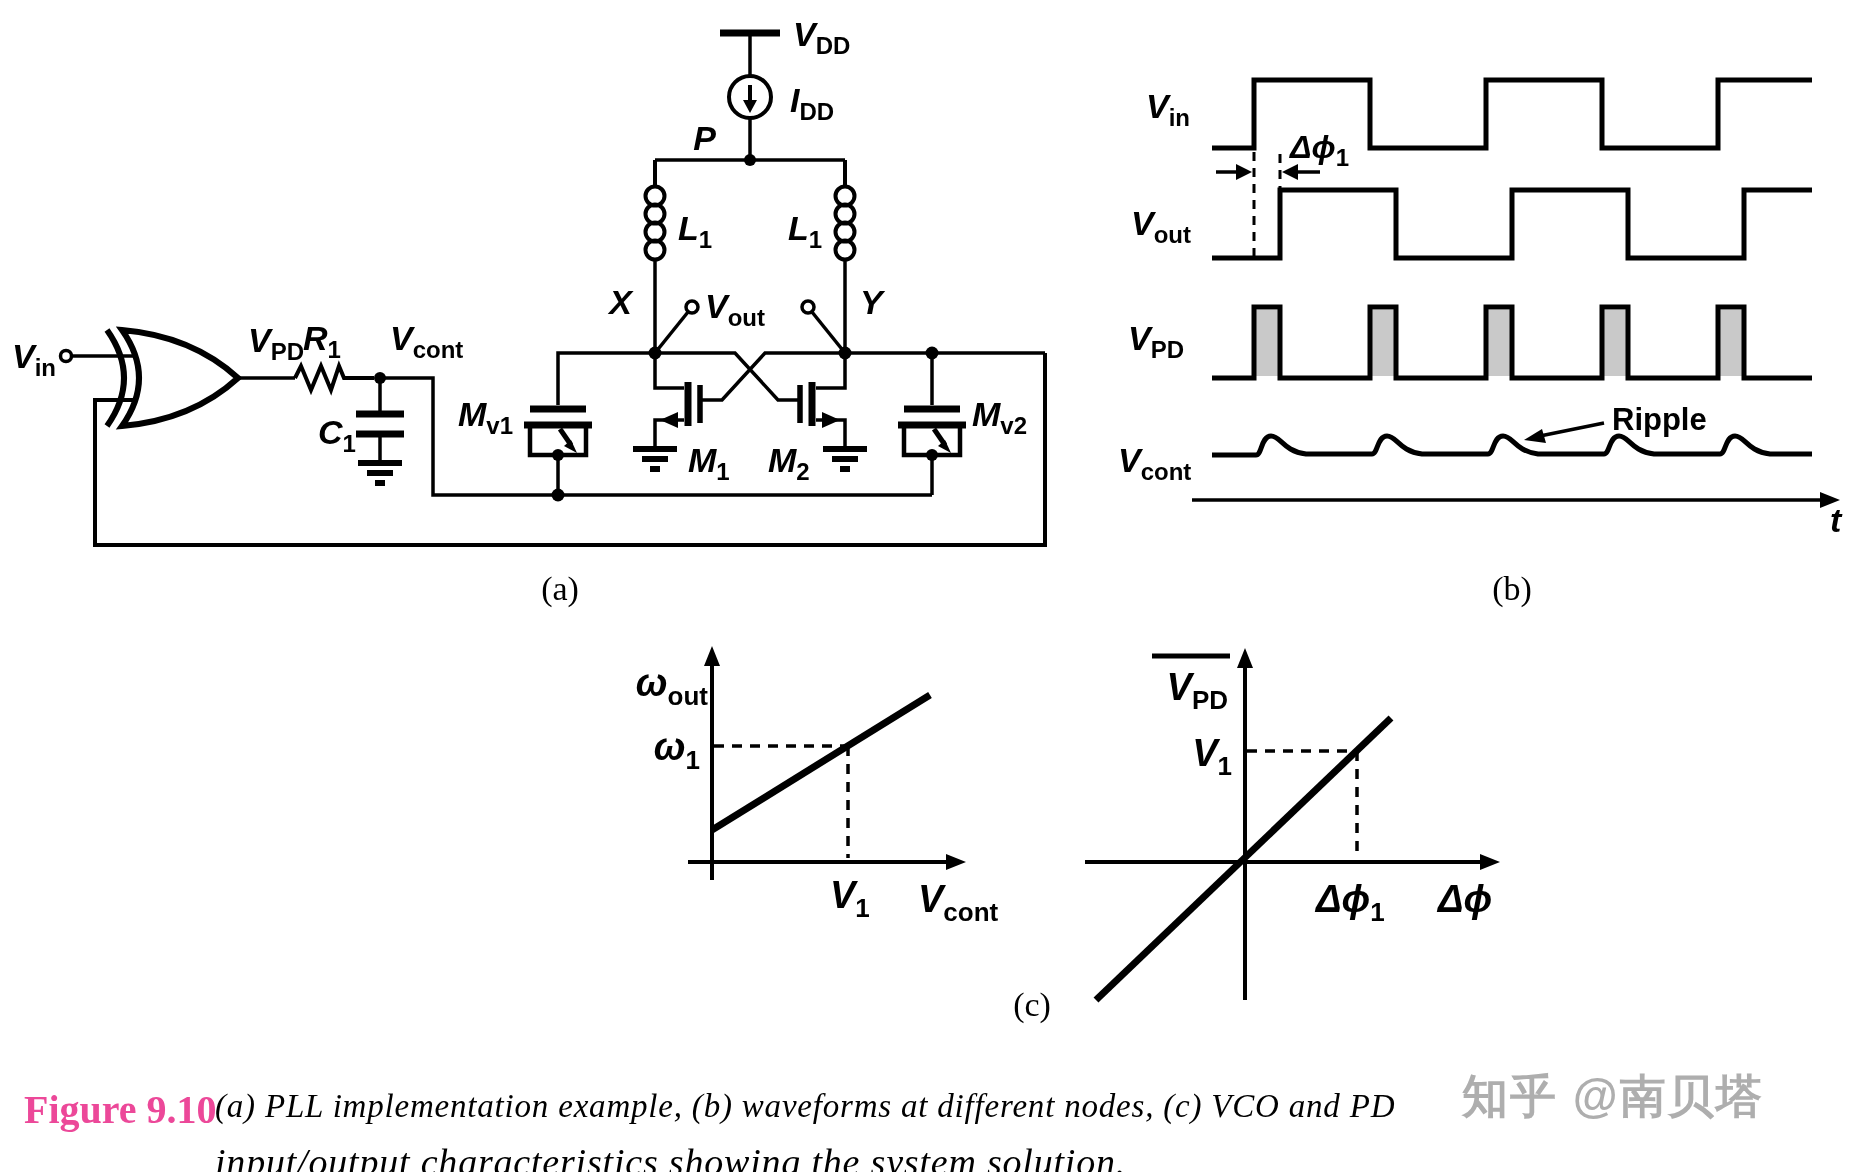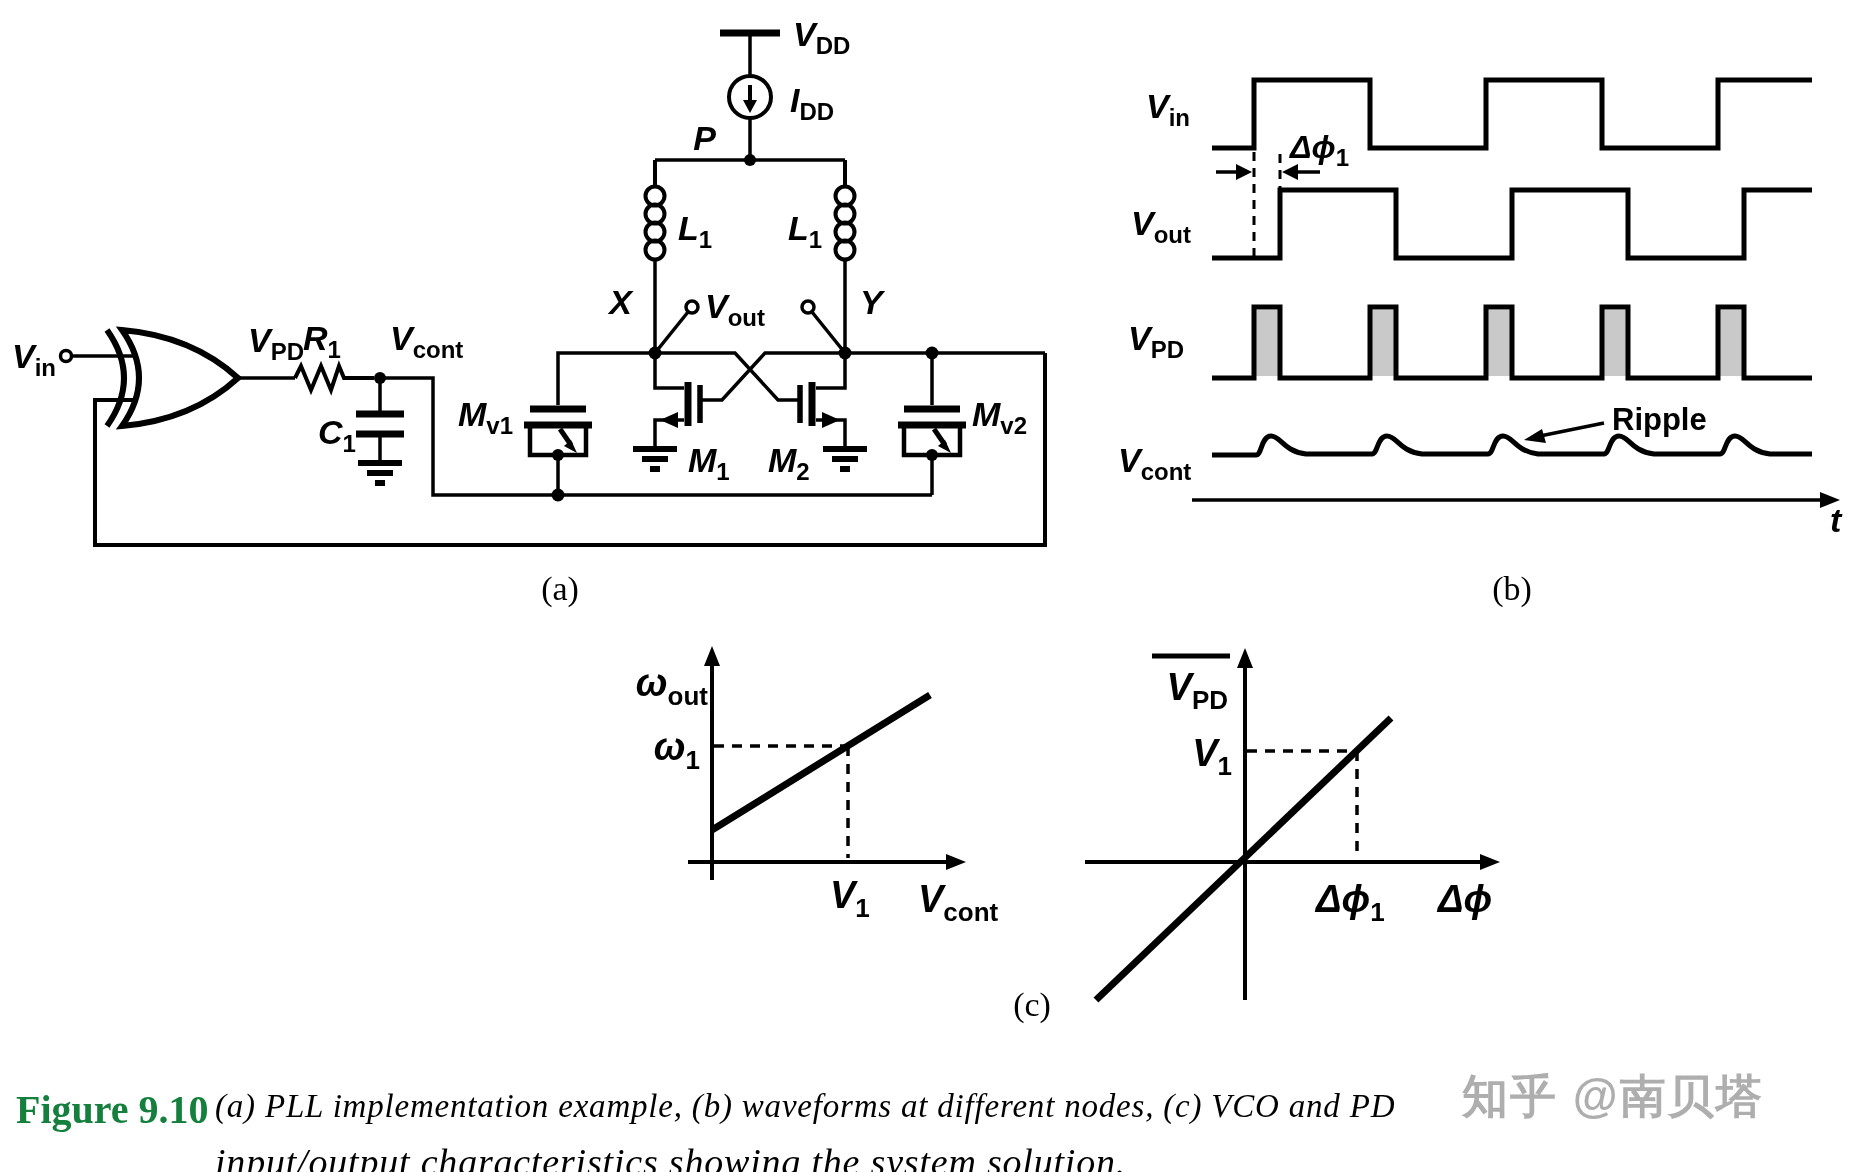--- a/index.html
+++ b/index.html
@@ -9,21 +9,21 @@
   
   text{fill:#000;}
   .lbl{font-family:"Liberation Sans",sans-serif;font-weight:bold;font-style:italic;font-size:34px;}
   .lbl .sub{font-size:24px;font-style:normal;}
   .lblu{font-family:"Liberation Sans",sans-serif;font-weight:bold;font-style:normal;font-size:31px;}
   .glbl{font-family:"Liberation Sans",sans-serif;font-weight:bold;font-style:italic;font-size:38px;}
   .glbl .sub{font-size:26px;font-style:normal;}
   .pcap{font-family:"Liberation Serif",serif;font-size:34px;font-style:normal;font-weight:normal;}
   
   #caption{position:absolute;left:8px;top:1084px;width:1850px;height:88px;}
-  #cap-tag{position:absolute;left:8px;top:2px;font-family:"Liberation Serif",serif;font-weight:bold;font-size:40px;color:#15803d;white-space:nowrap;}
+  #cap-tag{position:absolute;left:16px;top:2px;font-family:"Liberation Serif",serif;font-weight:bold;font-size:40px;color:#ec4899;white-space:nowrap;}
   #cap-line1{position:absolute;left:207px;top:4px;font-family:"Liberation Serif",serif;font-style:italic;font-size:33px;letter-spacing:0.8px;color:#000;white-space:nowrap;}
   #cap-line2{position:absolute;left:207px;top:56px;font-family:"Liberation Serif",serif;font-style:italic;font-size:38px;letter-spacing:0.8px;color:#000;white-space:nowrap;}
   #watermark{position:absolute;left:1462px;top:1066px;font-family:"Liberation Sans",sans-serif;font-weight:bold;font-size:46px;color:#8f8f8f;opacity:0.72;letter-spacing:2px;white-space:nowrap;}
 </style>
 </head>
 <body>
 
 <div id="stage">
 <svg id="fig-svg" width="1860" height="1172" viewBox="0 0 1860 1172">
 

